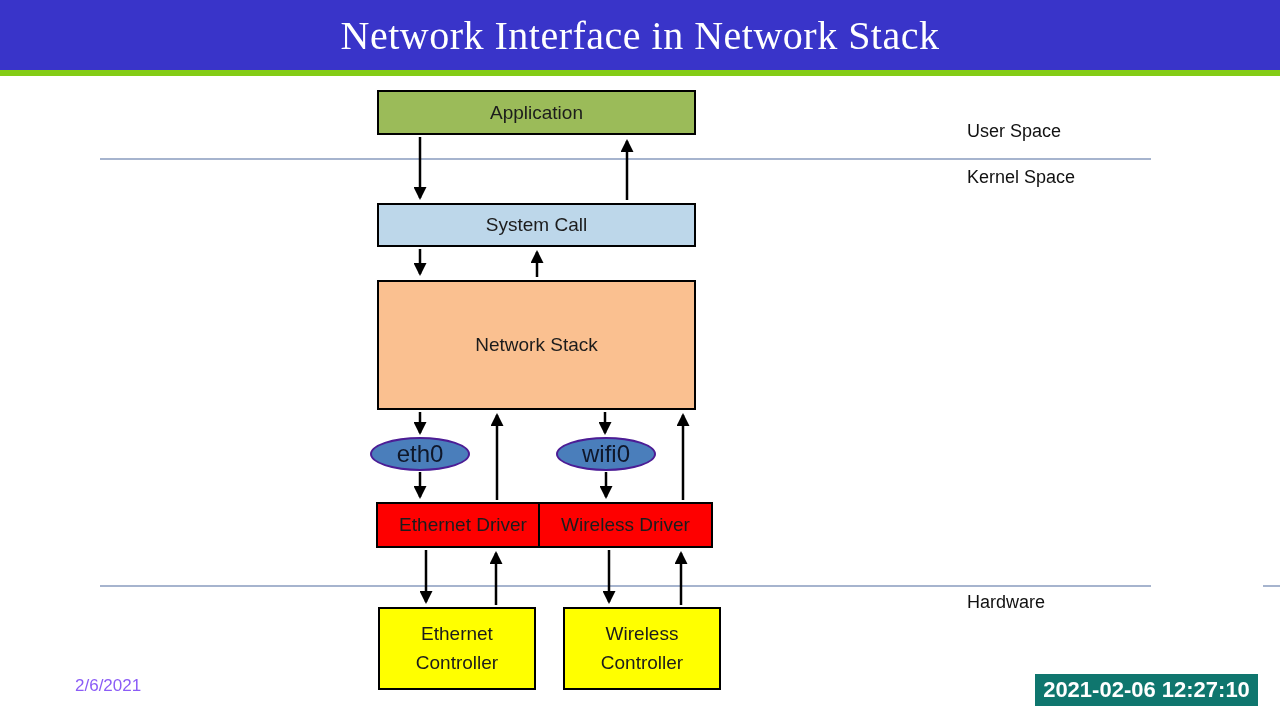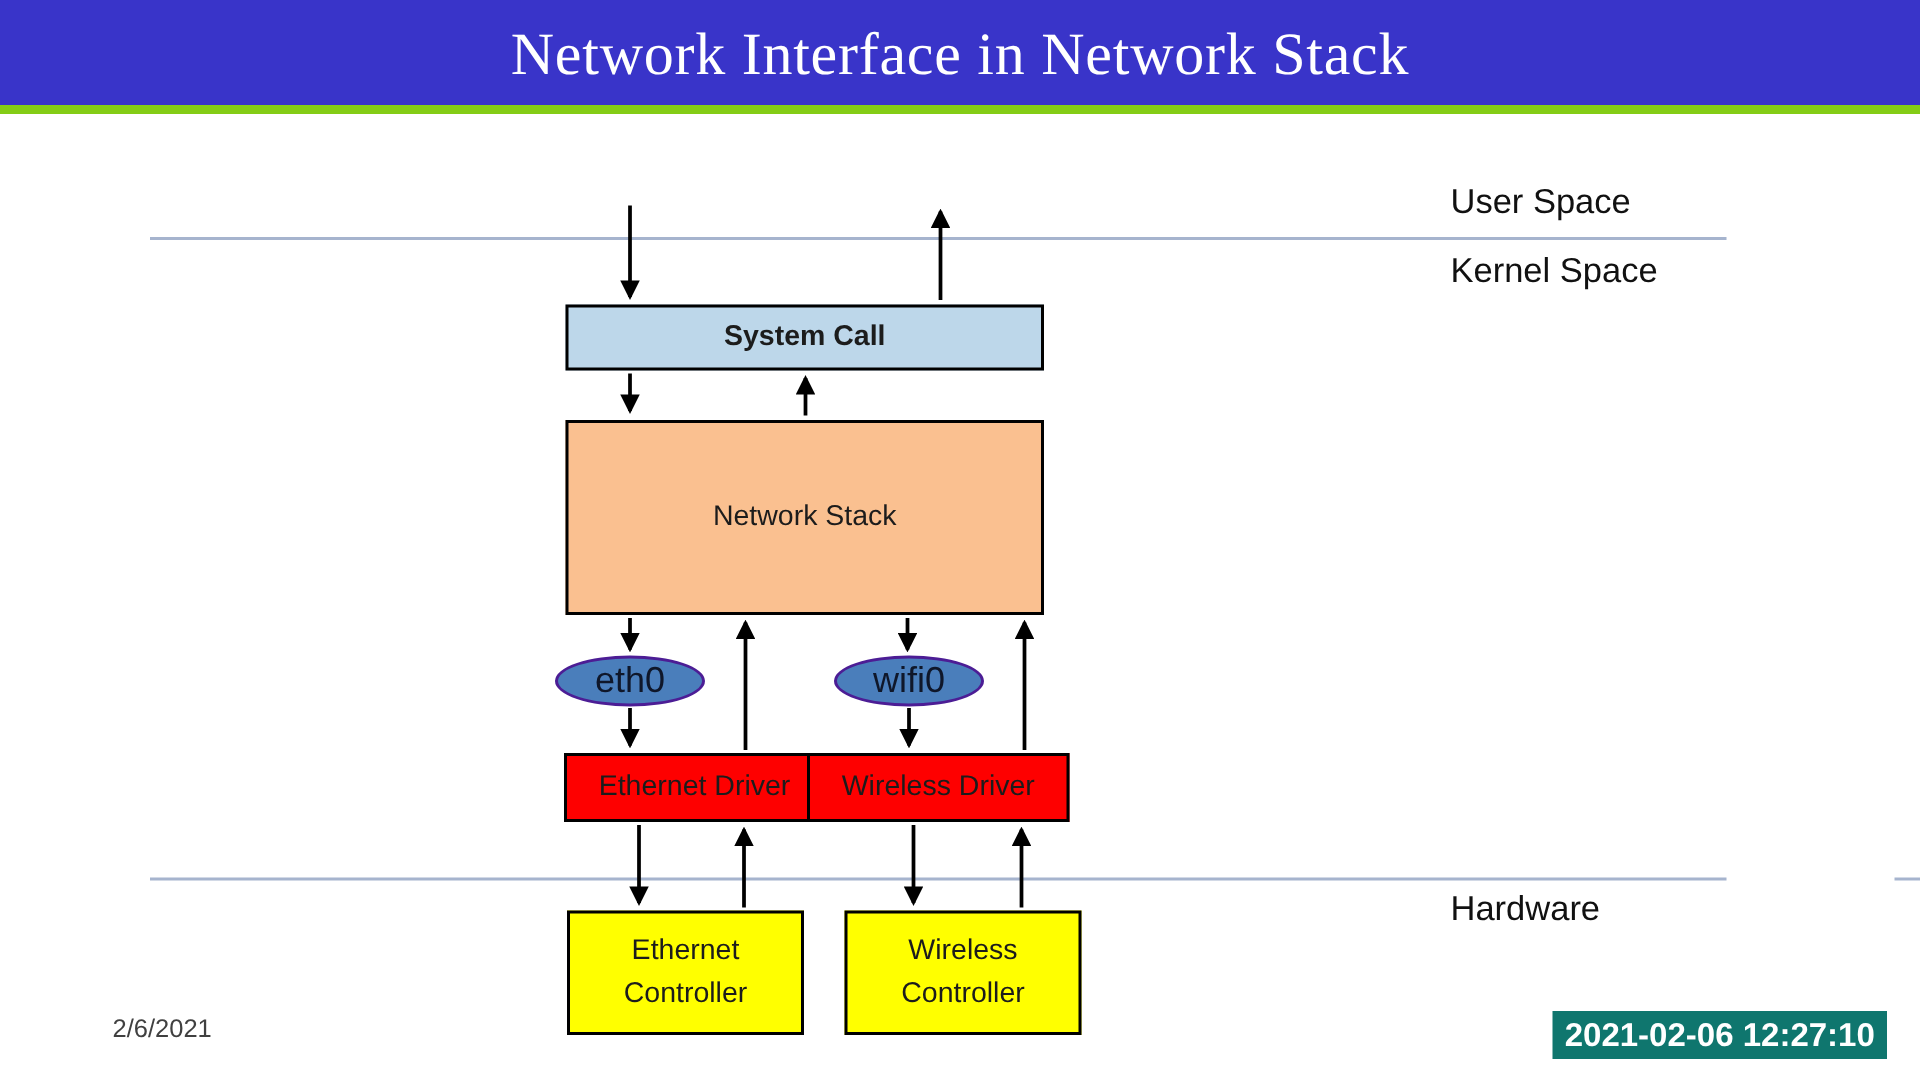--- a/index.html
+++ b/index.html
@@ -68,34 +68,34 @@
     justify-content: center;
     font-size: 24px;
     color: #0f172a;
   }
   #node-eth0  { left: 370px; top: 437px; width: 100px; height: 34px; }
   #node-wifi0 { left: 556px; top: 437px; width: 100px; height: 34px; }
 
   
   .region-label {
     position: absolute;
-    font-size: 23px;
+    font-size: 18px;
     color: #111111;
     white-space: nowrap;
   }
   #label-user-space   { left: 967px; top: 121px; }
   #label-kernel-space { left: 967px; top: 167px; }
   #label-hardware     { left: 967px; top: 592px; }
 
   
   #slide-date {
     position: absolute;
     left: 75px; top: 676px;
     font-size: 17px;
-    color: #404040;
+    color: #8b5cf6;
   }
   #timestamp-overlay {
     position: absolute;
     left: 1035px; top: 674px;
     width: 223px; height: 32px;
     background: #0f766e;
     color: #ffffff;
     font-weight: bold;
     font-size: 22px;
     display: flex;
@@ -137,22 +137,23 @@
       <line x1="683" y1="500" x2="683" y2="415" marker-end="url(#ah)"></line>
       <line x1="420" y1="472" x2="420" y2="497" marker-end="url(#ah)"></line>
       <line x1="606" y1="472" x2="606" y2="497" marker-end="url(#ah)"></line>
       <line x1="426" y1="550" x2="426" y2="602" marker-end="url(#ah)"></line>
       <line x1="496" y1="605" x2="496" y2="553" marker-end="url(#ah)"></line>
       <line x1="609" y1="550" x2="609" y2="602" marker-end="url(#ah)"></line>
       <line x1="681" y1="605" x2="681" y2="553" marker-end="url(#ah)"></line>
     </g>
   </svg>
 
+  <div class="node" id="node-application" style="background-color: rgb(155, 187, 89);">Application</div>
 
-  <div class="node" id="node-system-call" style="background-color: rgb(189, 215, 234); font-weight: bold;">System Call</div>
+  <div class="node" id="node-system-call" style="background-color: rgb(189, 215, 234);">System Call</div>
 
   <div class="node" id="node-network-stack" style="background-color: rgb(250, 192, 144);">Network Stack</div>
 
   <div class="ellipse-node" id="node-eth0" style="background-color: rgb(74, 126, 187);">eth0</div>
 
   <div class="ellipse-node" id="node-wifi0" style="background-color: rgb(74, 126, 187);">wifi0</div>
 
   <div class="node" id="node-ethernet-driver" style="background-color: rgb(254, 0, 0);">Ethernet Driver</div>
 
   <div class="node" id="node-wireless-driver" style="background-color: rgb(254, 0, 0);">Wireless Driver</div>

